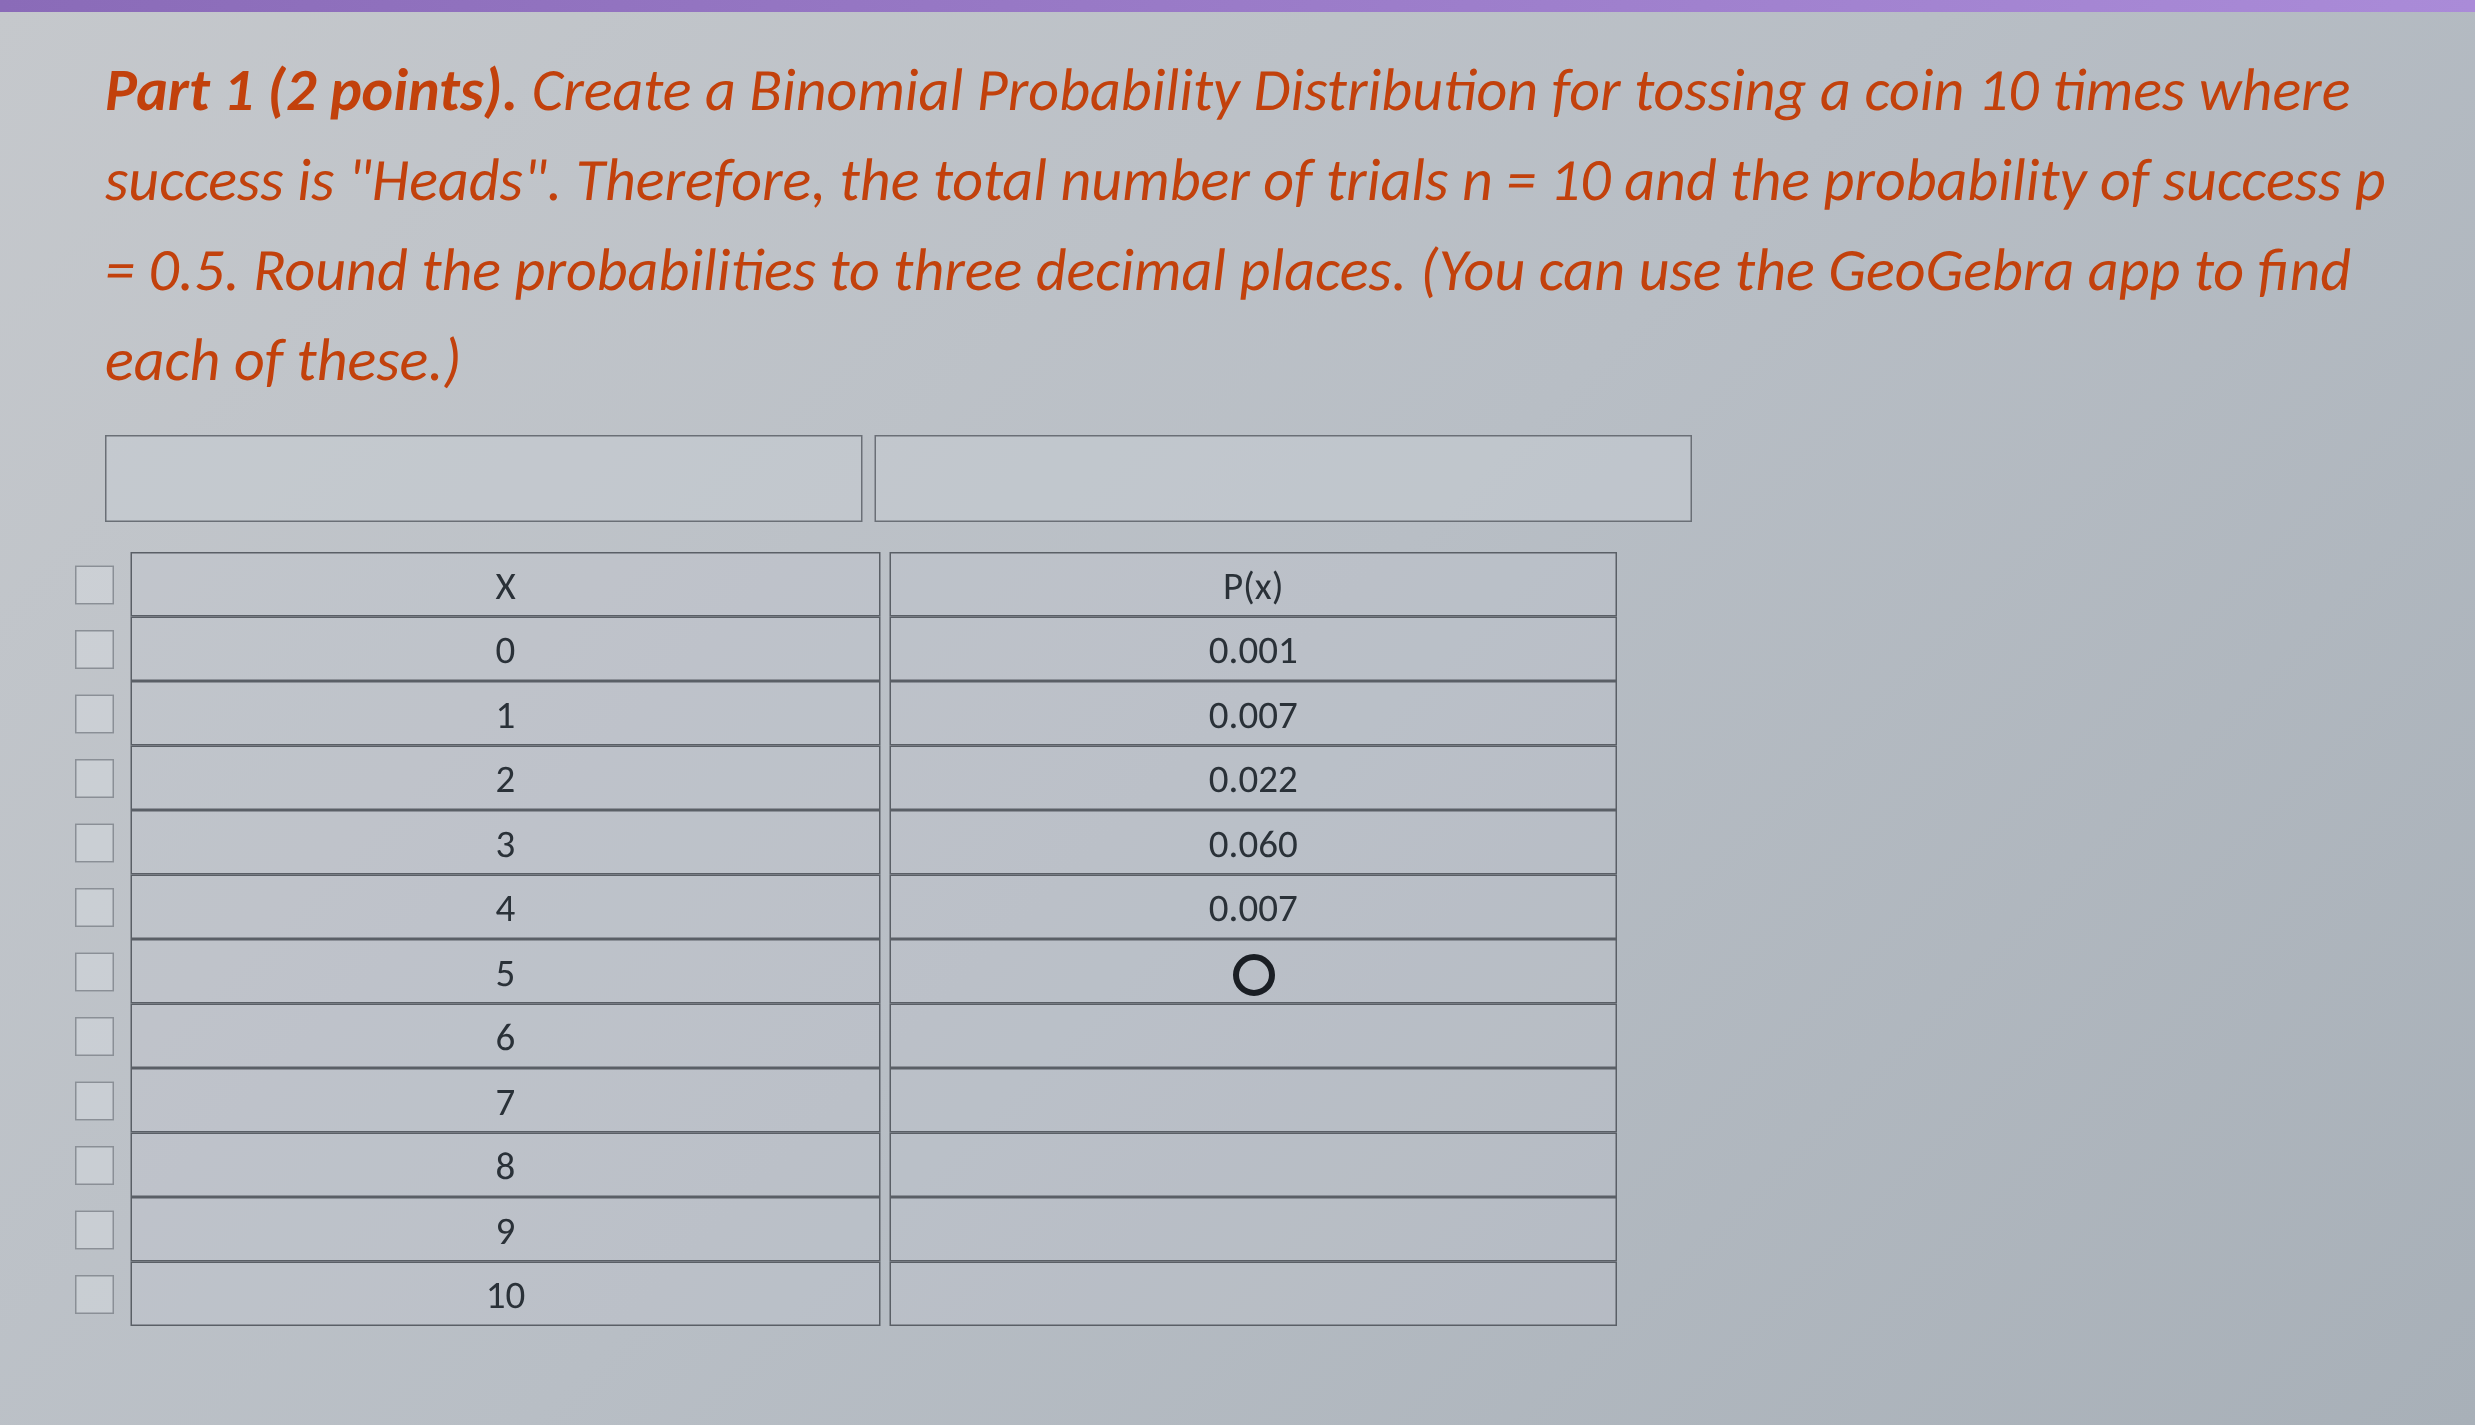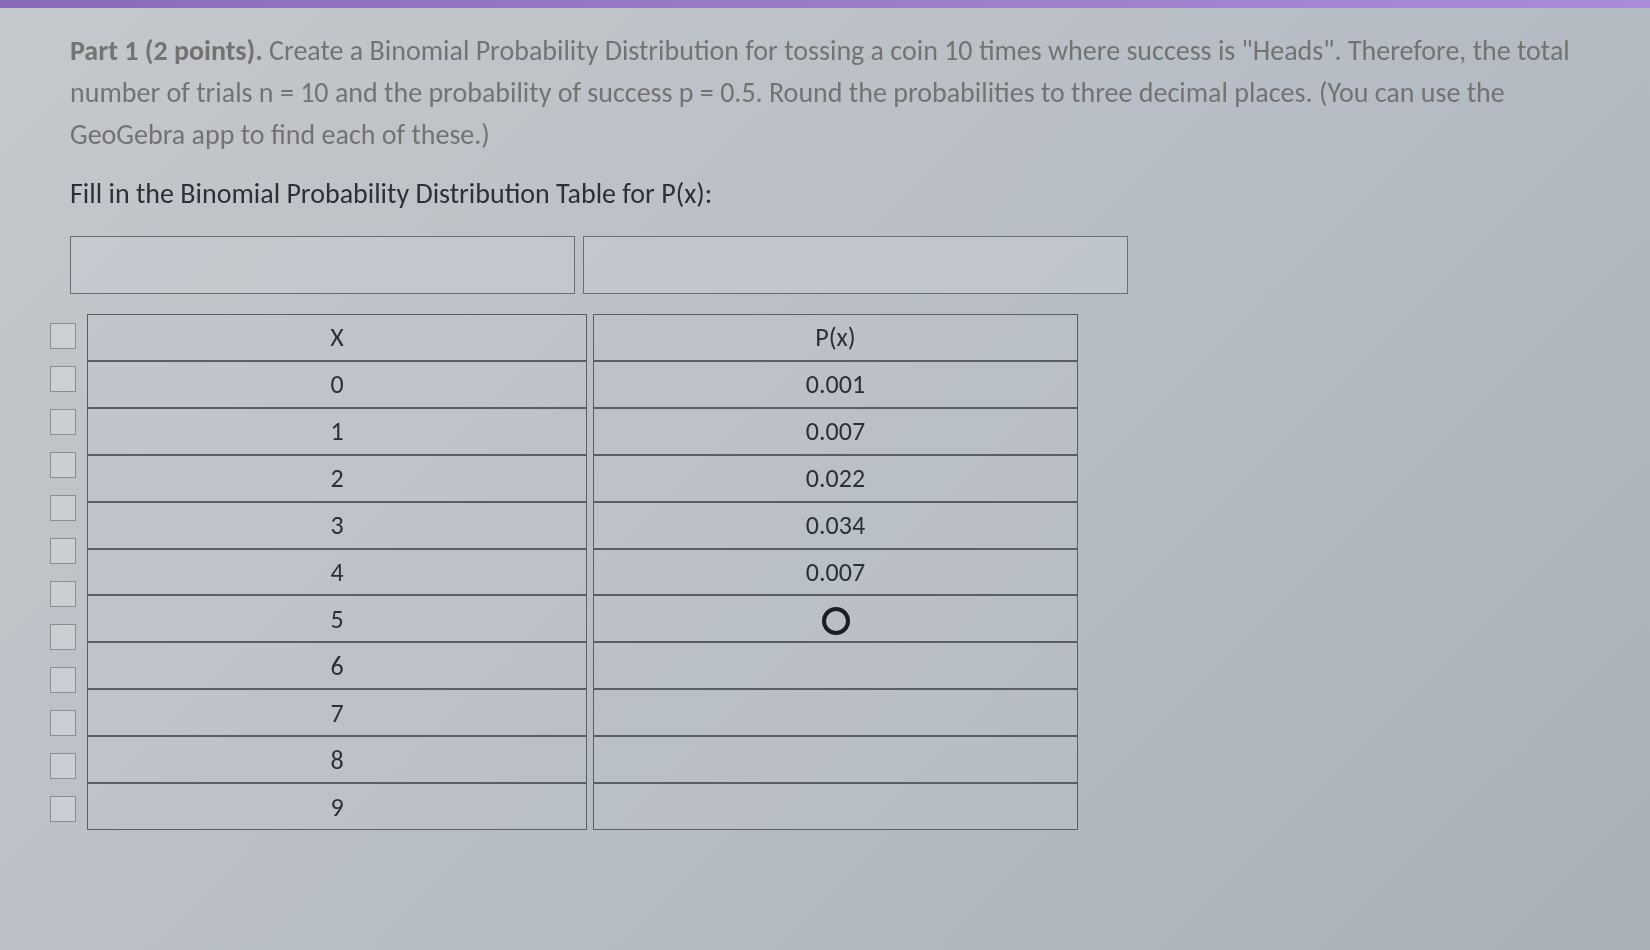--- a/index.html
+++ b/index.html
@@ -28,24 +28,25 @@
       height: 8px;
       background: linear-gradient(to right, #8a6bb8, #9a7bc8, #aa8bd8);
     }
     
     .content {
       padding-top: 10px;
       padding-left: 30px;
     }
     
     .part-header {
-      font-size: 28px;
+      font-size: 40px;
       line-height: 1.5;
       margin-bottom: 20px;
-      color: #737373;
+      color: #c2410c;
+      font-style: italic;
     }
     
     .part-label {
       font-weight: bold;
     }
     
     .fill-in {
       font-size: 28px;
       color: #2a3138;
       margin-bottom: 25px;
@@ -140,21 +141,20 @@
     }
   </style>
 </head>
 <body>
 
 <div class="content">
   <p class="part-header">
     <span class="part-label">Part 1 (2 points).</span><span>  Create a Binomial Probability Distribution for tossing a coin 10 times where success is "Heads".  Therefore, the total number of trials n = 10 and the probability of success p = 0.5.  Round the probabilities to three decimal places.  (You can use the GeoGebra app to find each of these.)</span>
   </p>
 
-  <p class="fill-in">Fill in the Binomial Probability Distribution Table for P(x):</p>
 
   <div class="table-container">
     <div class="header-boxes">
       <div class="header-box left"></div>
       <div class="header-box right"></div>
     </div>
 
     <div class="main-table-wrapper">
       <div class="checkbox-column" id="checkbox-column">
           <div class="checkbox-item">
@@ -210,21 +210,21 @@
             <tr>
               <td class="x-col">1</td>
               <td class="px-col">0.007</td>
             </tr>
             <tr>
               <td class="x-col">2</td>
               <td class="px-col">0.022</td>
             </tr>
             <tr>
               <td class="x-col">3</td>
-              <td class="px-col">0.034</td>
+              <td class="px-col">0.060</td>
             </tr>
             <tr>
               <td class="x-col">4</td>
               <td class="px-col">0.007</td>
             </tr>
             <tr>
               <td class="x-col">5</td>
               <td class="px-col"><span class="circle-indicator"></span></td>
             </tr>
             <tr>
@@ -234,19 +234,23 @@
             <tr>
               <td class="x-col">7</td>
               <td class="px-col"></td>
             </tr>
             <tr>
               <td class="x-col">8</td>
               <td class="px-col"></td>
             </tr>
             <tr>
               <td class="x-col">9</td>
+              <td class="px-col"></td>
+            </tr>
+            <tr>
+              <td class="x-col">10</td>
               <td class="px-col"></td>
             </tr>
           </tbody>
       </table>
     </div>
   </div>
 </div>
 
 </body></html>

